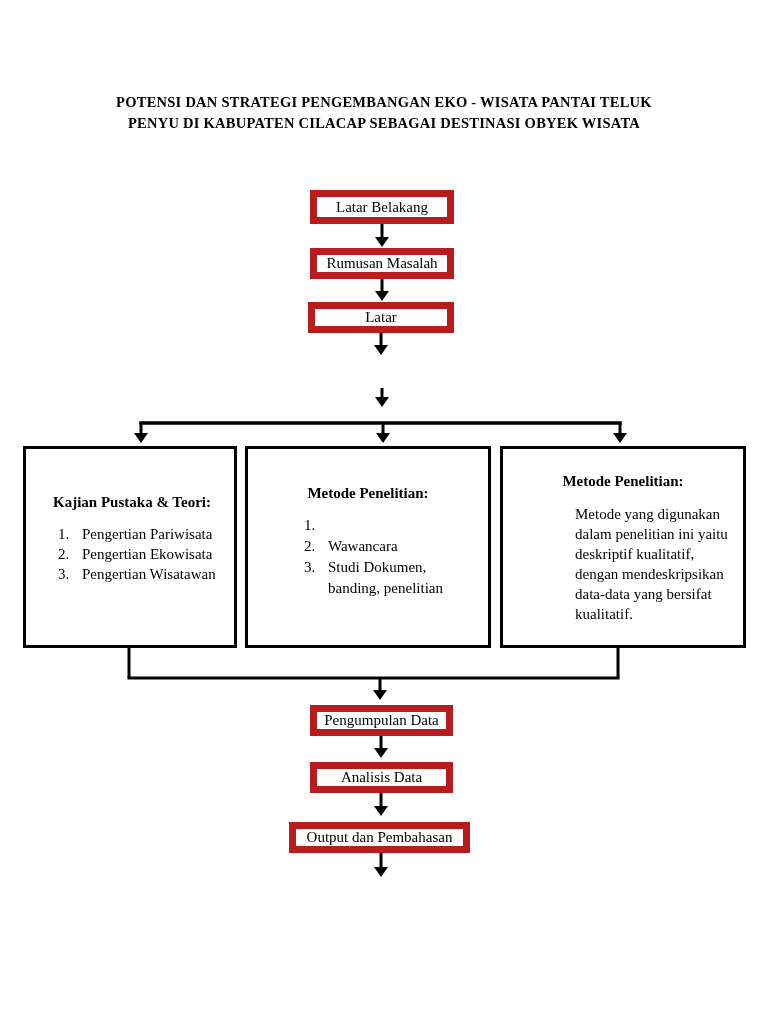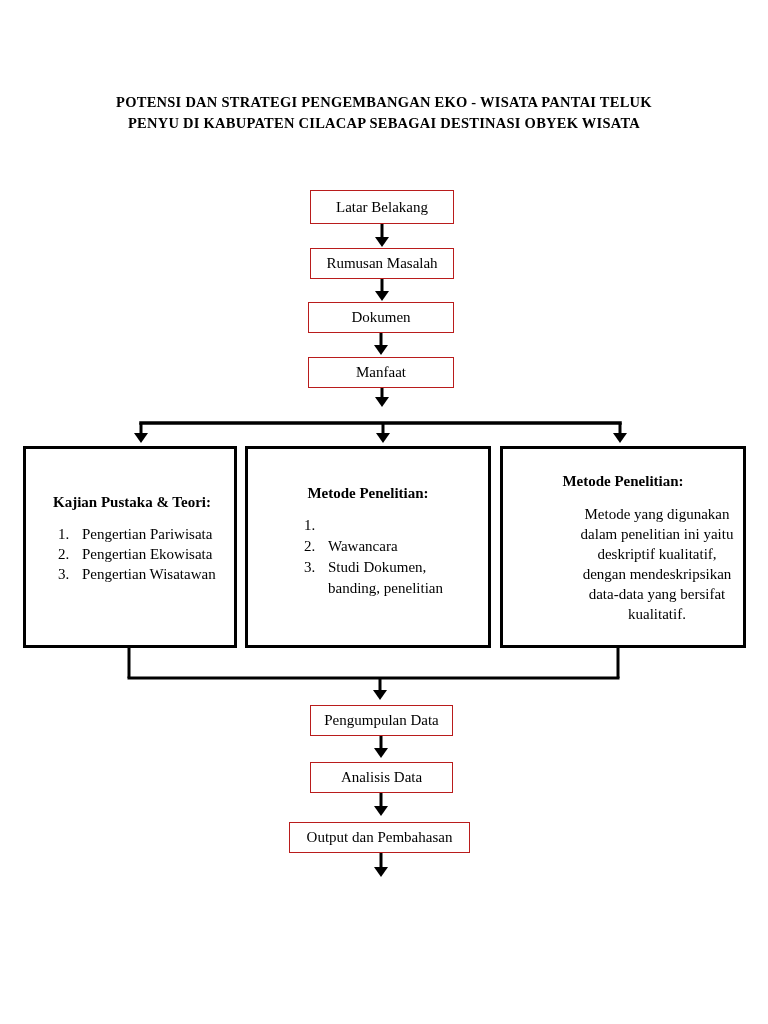--- a/index.html
+++ b/index.html
@@ -21,21 +21,21 @@
     line-height: 21px;
     letter-spacing: 0.25px;
   }
   .connectors {
     position: absolute;
     left: 0; top: 0;
     pointer-events: none;
   }
   .fbox {
     position: absolute;
-    border: 1px solid #b91c1c;
+    border: 7px solid #b91c1c;
     background: #ffffff;
     box-sizing: border-box;
     display: flex;
     align-items: center;
     justify-content: center;
     font-size: 15px;
     line-height: 1;
     white-space: nowrap;
   }
   .bigbox {
@@ -53,21 +53,21 @@
   .num-list { margin-top: 13px; }
   .num-row {
     display: flex;
     align-items: flex-start;
     line-height: 20px;
   }
   .num-row .num { flex: 0 0 24px; }
   .num-row .txt { flex: 1 1 auto; }
   .rbox-par {
     line-height: 20px;
-    text-align: center;
+    text-align: left;
   }
   .progress-bar {
     position: absolute;
     left: 56px;
     top: 1015px;
     width: 655px;
     height: 9px;
     background: #2b7de2;
   }
 </style>
@@ -128,24 +128,21 @@
     </g>
   </svg>
 
   <div class="fbox" style="left:310px;top:190px;width:144px;height:34px">
     <span>Latar Belakang</span>
   </div>
   <div class="fbox" style="left:310px;top:248px;width:144px;height:31px">
     <span>Rumusan Masalah</span>
   </div>
   <div class="fbox" style="left:308px;top:302px;width:146px;height:31px">
-    <span>Dokumen</span>
-  </div>
-  <div class="fbox" style="left:308px;top:357px;width:146px;height:31px">
-    <span>Manfaat</span>
+    <span>Latar</span>
   </div>
 
   <div class="bigbox" style="left:23px;top:446px;width:214px;height:202px;padding:45px 2px 0 6px">
     <div class="bigbox-title">Kajian Pustaka &amp; Teori:</div>
     <div class="num-list" style="padding-left:26px;">
       <div class="num-row">
         <span class="num">1.</span>
         <span class="txt">Pengertian Pariwisata</span>
       </div>
       <div class="num-row">

